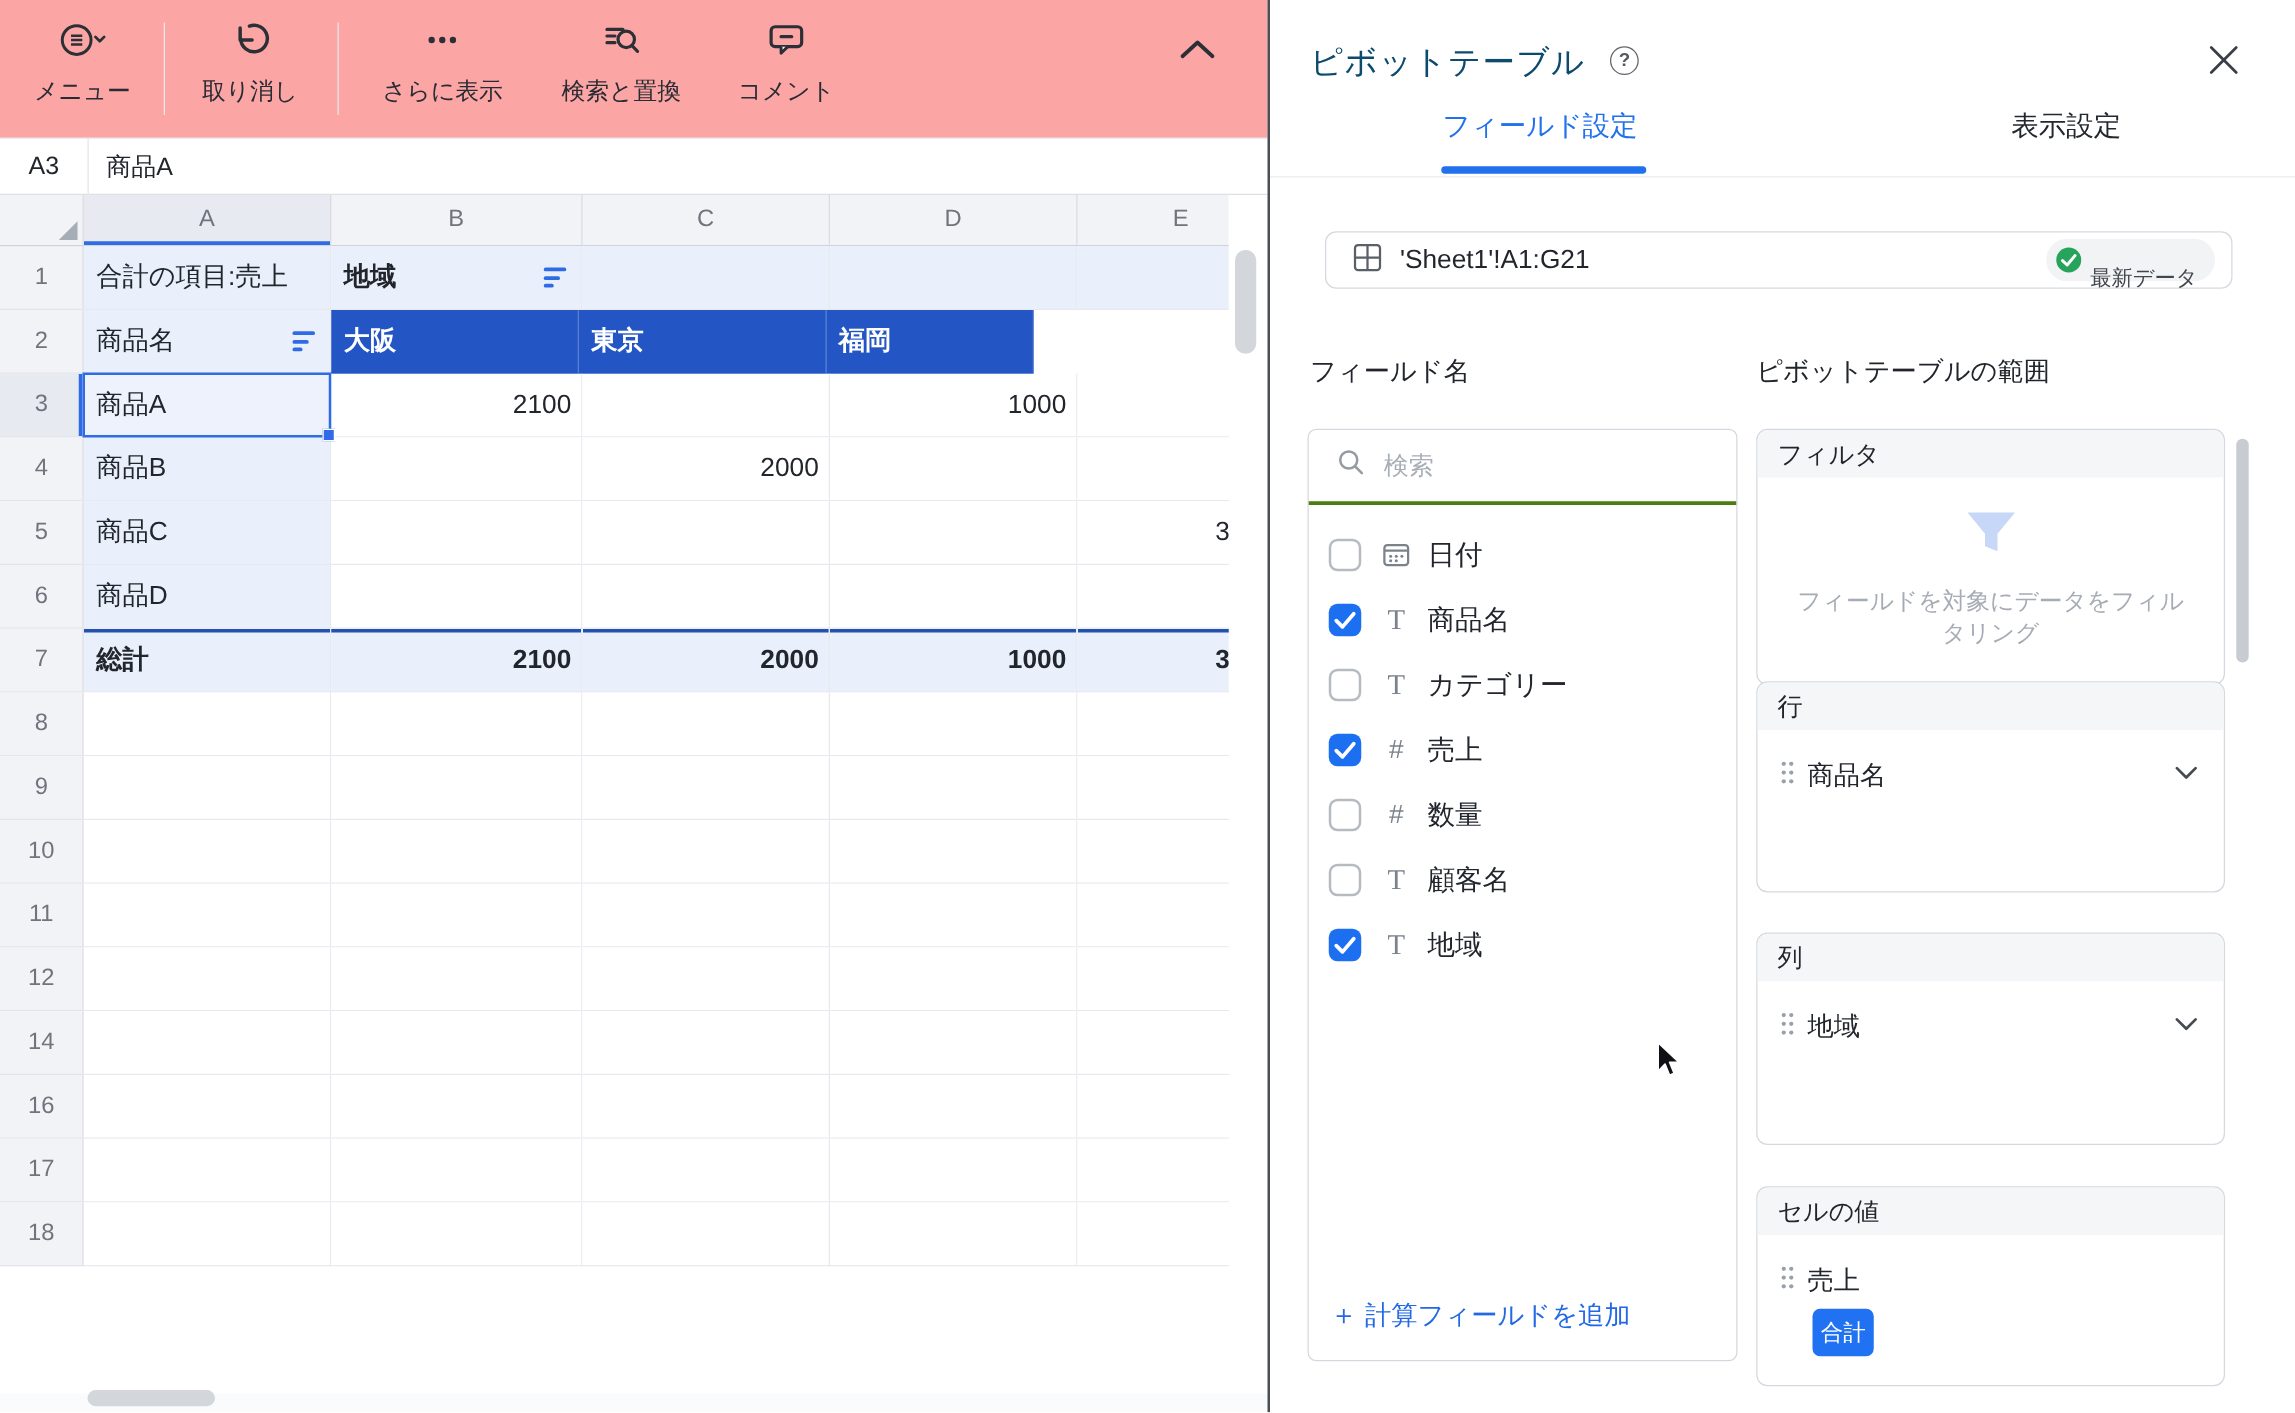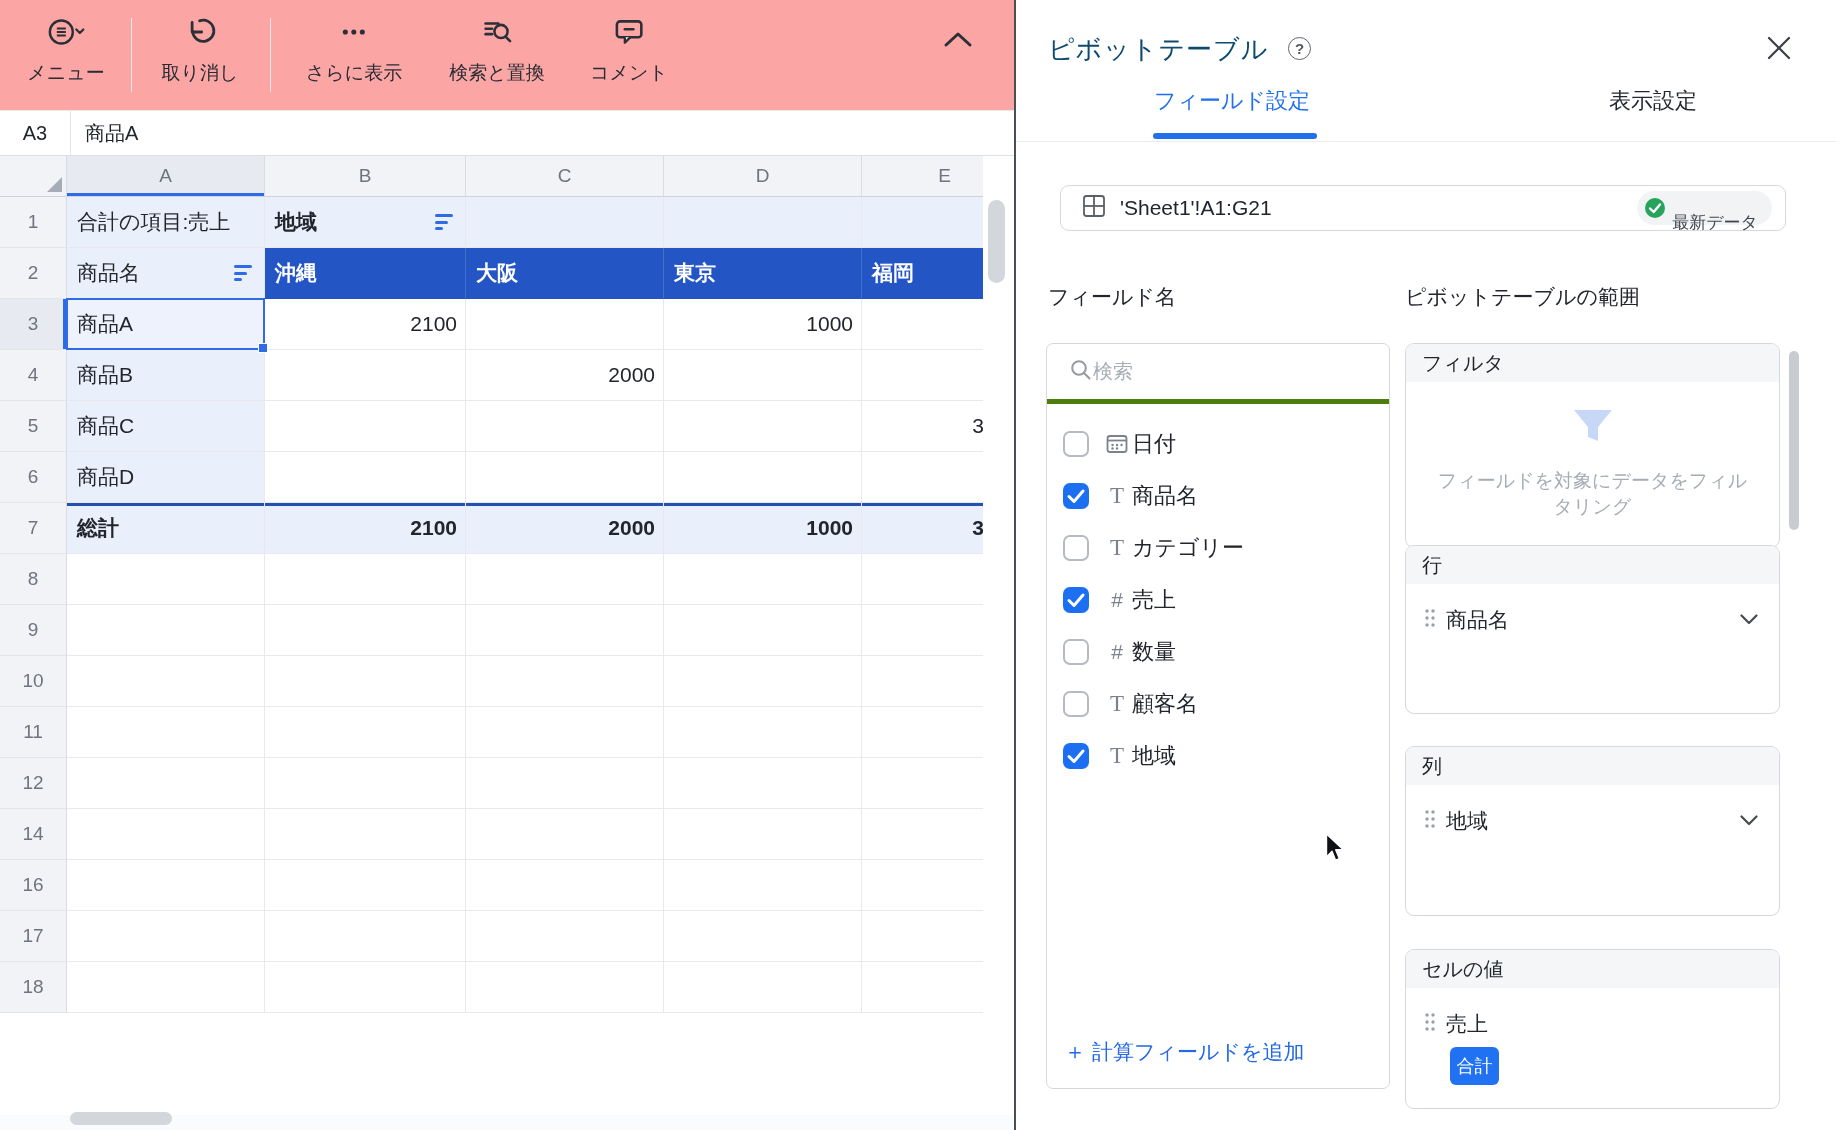--- a/index.html
+++ b/index.html
@@ -70,30 +70,30 @@
   #range-box{position:absolute;left:44px;top:185px;width:726px;height:46px;border:1.5px solid #d5d9df;border-radius:9px;display:flex;align-items:center;padding-left:20px;gap:13px;}
   #range-text{font-size:21px;color:#22262c;}
   #range-badge{position:absolute;right:13px;top:5px;height:34px;border-radius:17px;background:#f1f3f5;display:flex;align-items:center;gap:7px;padding:0 14px 0 8px;}
   #range-badge .gcheck{width:20px;height:20px;border-radius:50%;background:#27a45b;display:flex;align-items:center;justify-content:center;}
   #range-badge .btxt{font-size:17px;color:#41464e;margin-top:28px;}
 
   #fields-label{position:absolute;left:32px;top:283px;font-size:21px;color:#22262c;}
   #scope-label{position:absolute;left:389px;top:283px;font-size:21px;color:#22262c;}
 
   #field-list{position:absolute;left:30px;top:343px;width:344px;height:746px;border:1.5px solid #d5d9df;border-radius:7px;background:#fff;}
-  #search-row{height:60px;display:flex;align-items:center;padding-left:22px;border-bottom:5px solid #4d7c0f;}
+  #search-row{height:60px;display:flex;align-items:center;gap:14px;padding-left:22px;border-bottom:3px solid #4d7c0f;}
   #search-ph{font-size:20px;color:#a9aeb6;}
   #field-items{position:absolute;left:0;top:74px;width:100%;}
   .fitem{height:52px;display:flex;align-items:center;padding-left:16px;}
   .cbx{flex:none;width:26px;height:26px;border-radius:7px;border:2px solid #b6bac1;background:#fff;display:flex;align-items:center;justify-content:center;}
   .cbx.on{border:none;background:#1d6ff2;}
   .ficon{flex:none;width:30px;margin-left:13px;display:flex;justify-content:center;color:#7b828c;}
   .ficon .tt{font-family:"Liberation Serif","DejaVu Serif",serif;font-size:23px;}
   .ficon .hh{font-size:21px;}
-  .flabel{font-size:22px;color:#22262c;}
+  .flabel{margin-left:10px;font-size:22px;color:#22262c;}
   #add-field{position:absolute;left:17px;top:693px;display:flex;align-items:center;gap:6px;color:#2369e4;font-size:21px;}
   #add-plus{font-size:22px;}
 
   .pbox{position:absolute;left:389px;width:375px;border:1.5px solid #d5d9df;border-radius:9px;background:#fff;overflow:hidden;}
   .pband{height:38px;background:#f5f6f8;display:flex;align-items:center;padding-left:16px;font-size:20px;color:#22262c;}
   #box-filter{top:343px;height:205px;}
   #funnel{position:absolute;left:50%;top:64px;transform:translateX(-50%);}
   #filter-ph1{position:absolute;left:0;top:124px;width:100%;text-align:center;font-size:19px;color:#a6acb5;white-space:nowrap;}
   #filter-ph2{position:absolute;left:0;top:150px;width:100%;text-align:center;font-size:19px;color:#a6acb5;}
   #box-rows{top:545px;height:169px;}
@@ -205,21 +205,20 @@
             <div class="gc lb" style="width: 198px;"></div>
             <div class="gc lb" style="width: 166px;"></div>
           </div>
           <div class="grow">
             <div class="grn">2</div>
             <div class="gc lb" style="width: 198px;">商品名<span class="flt">
                 <i></i>
                 <i></i>
                 <i></i>
               </span></div>
-            <div class="gc hdr2" style="width: 201px;">沖縄</div>
             <div class="gc hdr2" style="width: 198px;">大阪</div>
             <div class="gc hdr2" style="width: 198px;">東京</div>
             <div class="gc hdr2" style="width: 166px;">福岡</div>
           </div>
           <div class="grow">
             <div class="grn selr">3</div>
             <div class="gc lb sel" style="width: 198px;">商品A</div>
             <div class="gc num" style="width: 201px;">2100</div>
             <div class="gc" style="width: 198px;"></div>
             <div class="gc num" style="width: 198px;">1000</div>

